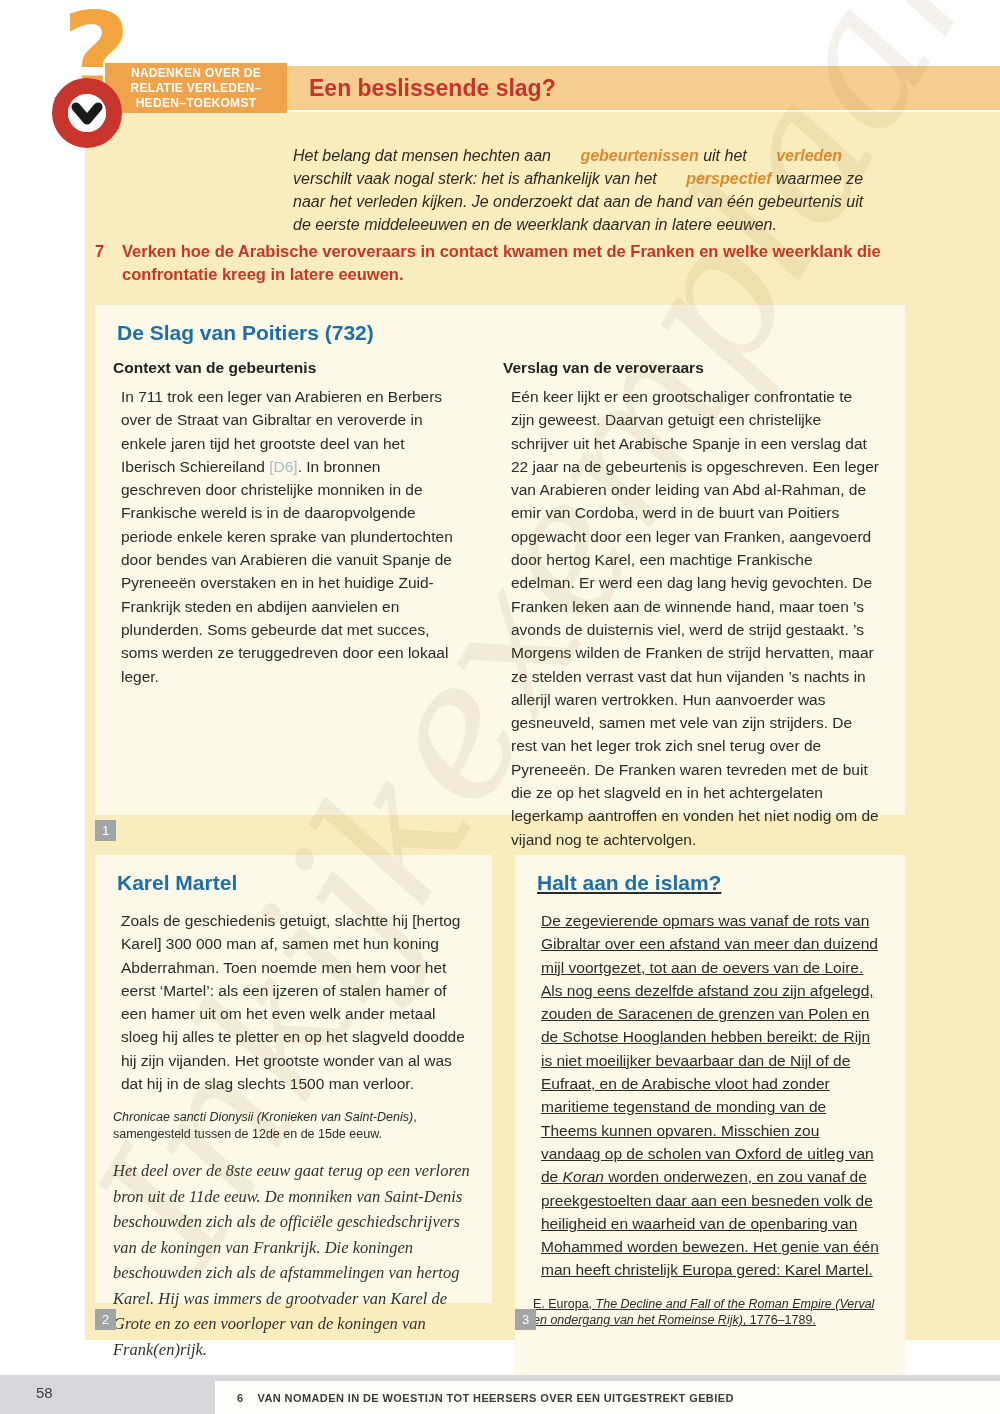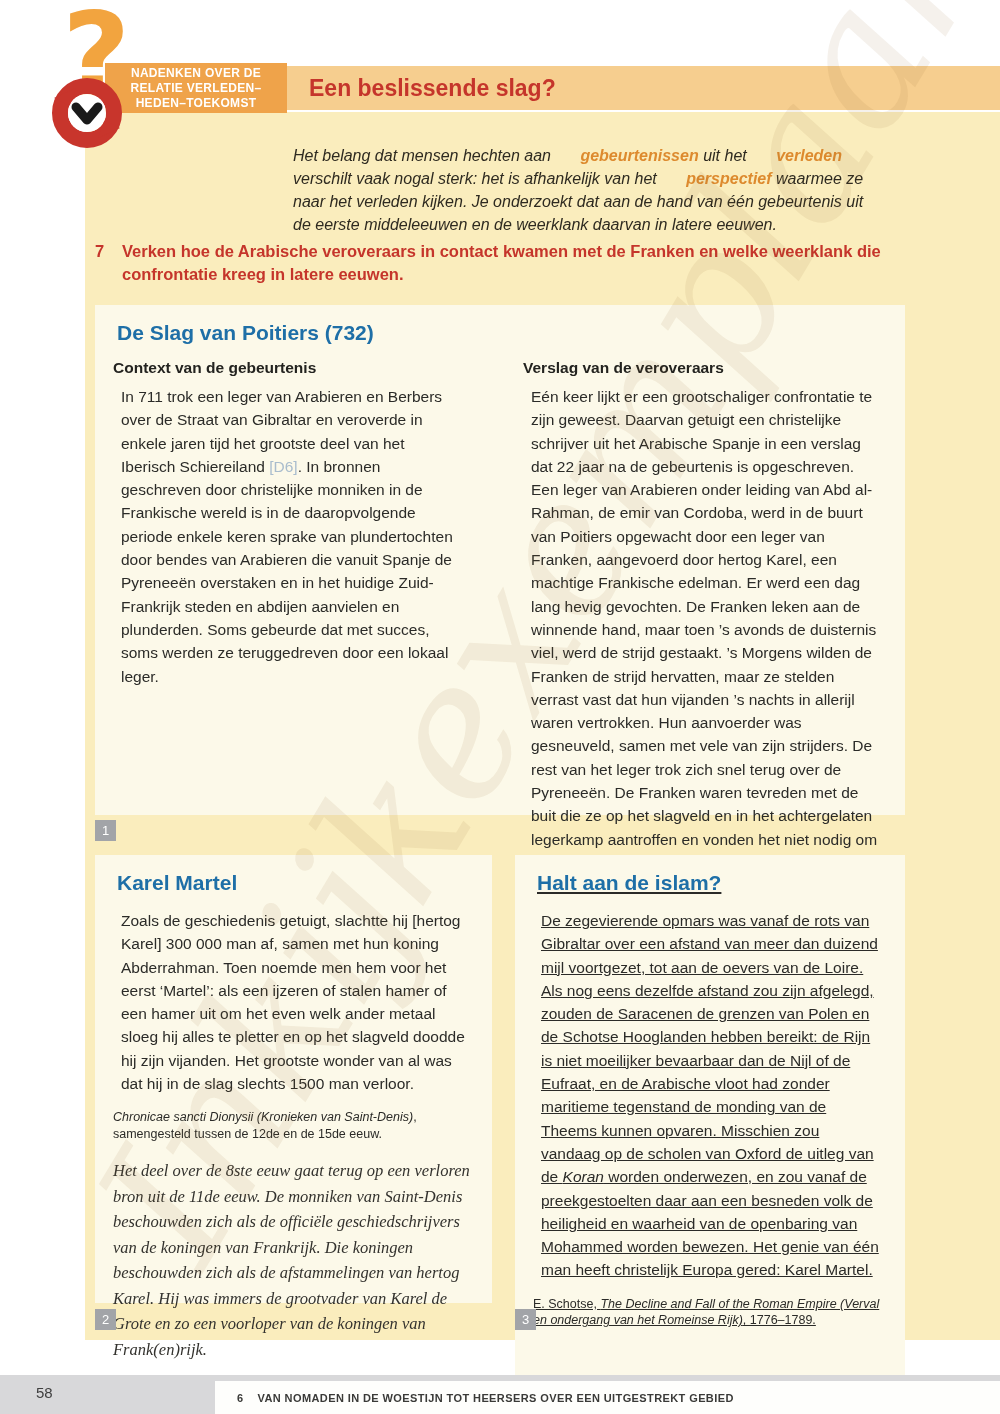--- a/index.html
+++ b/index.html
@@ -41,21 +41,21 @@
     color:#c5352b;font-weight:bold;font-size:16.5px;line-height:23px;
   }
   .task-number{width:27px;flex:none;}
 
   
   .cream-box{position:absolute;background:#fcf9e9;box-sizing:border-box;padding:14px 18px;}
   .box-title{color:#1e6fa7;font-size:21px;font-weight:bold;margin:2px 0 14px 4px;}
   .col-heading{font-size:15.5px;font-weight:bold;margin:0 0 2px 0;color:#23231f;}
   .body-text{font-size:15.5px;line-height:23.3px;margin:8px;}
   .box-main{left:95px;top:305px;width:810px;height:510px;}
-  .box-cols{display:flex;gap:60px;}
+  .box-cols{display:flex;gap:40px;}
   .box-col1{width:350px;flex:none;}
   .box-col2{flex:1;}
   .box-karel{left:95px;top:855px;width:397px;height:448px;}
   .box-islam{left:515px;top:855px;width:390px;height:556px;text-decoration:underline;}
   .citation{font-size:12.5px;line-height:16.5px;margin:14px 0 0 0;}
   .commentary{
     font-family:"Liberation Serif",serif;font-style:italic;
     font-size:16.5px;line-height:25.5px;margin:16px 0 0 0;color:#33322e;
   }
   .tag{
@@ -135,21 +135,21 @@
     <div class="box-title">Karel Martel</div>
     <p class="body-text">Zoals de geschiedenis getuigt, slachtte hij [hertog Karel] 300 000 man af, samen met hun koning Abderrahman. Toen noemde men hem voor het eerst ‘Martel’: als een ijzeren of stalen hamer of een hamer uit om het even welk ander metaal sloeg hij alles te pletter en op het slagveld doodde hij zijn vijanden. Het grootste wonder van al was dat hij in de slag slechts 1500 man verloor.</p>
     <p class="citation"><span class="seg-i">Chronicae sancti Dionysii (Kronieken van Saint-Denis)</span><span>, samengesteld tussen de 12de en de 15de eeuw.</span></p>
     <p class="commentary">Het deel over de 8ste eeuw gaat terug op een verloren bron uit de 11de eeuw. De monniken van Saint-Denis beschouwden zich als de officiële geschiedschrijvers van de koningen van Frankrijk. Die koningen beschouwden zich als de afstammelingen van hertog Karel. Hij was immers de grootvader van Karel de Grote en zo een voorloper van de koningen van Frank(en)rijk.</p>
   </div>
   <div class="tag tag-2">2</div>
 
   <div class="cream-box box-islam">
     <div class="box-title">Halt aan de islam?</div>
     <p class="body-text"><span>De zegevierende opmars was vanaf de rots van Gibraltar over een afstand van meer dan duizend mijl voortgezet, tot aan de oevers van de Loire. Als nog eens dezelfde afstand zou zijn afgelegd, zouden de Saracenen de grenzen van Polen en de Schotse Hooglanden hebben bereikt: de Rijn is niet moeilijker bevaarbaar dan de Nijl of de Eufraat, en de Arabische vloot had zonder maritieme tegenstand de monding van de Theems kunnen opvaren. Misschien zou vandaag op de scholen van Oxford de uitleg van de </span><span class="seg-i">Koran</span><span> worden onderwezen, en zou vanaf de preekgestoelten daar aan een besneden volk de heiligheid en waarheid van de openbaring van Mohammed worden bewezen. Het genie van één man heeft christelijk Europa gered: Karel Martel.</span></p>
-    <p class="citation"><span>E. Schotse, </span><span class="seg-i">The Decline and Fall of the Roman Empire (Verval en ondergang van het Romeinse Rijk)</span><span>, 1776–1789.</span></p>
+    <p class="citation"><span>E. Europa, </span><span class="seg-i">The Decline and Fall of the Roman Empire (Verval en ondergang van het Romeinse Rijk)</span><span>, 1776–1789.</span></p>
   </div>
   <div class="tag tag-3">3</div>
 
   <div class="footer-bar"></div>
   <div class="page-num">58</div>
   <div class="footer-white">
     <span class="chapter-number">6</span>
     <span>VAN NOMADEN IN DE WOESTIJN TOT HEERSERS OVER EEN UITGESTREKT GEBIED</span>
   </div>
 

